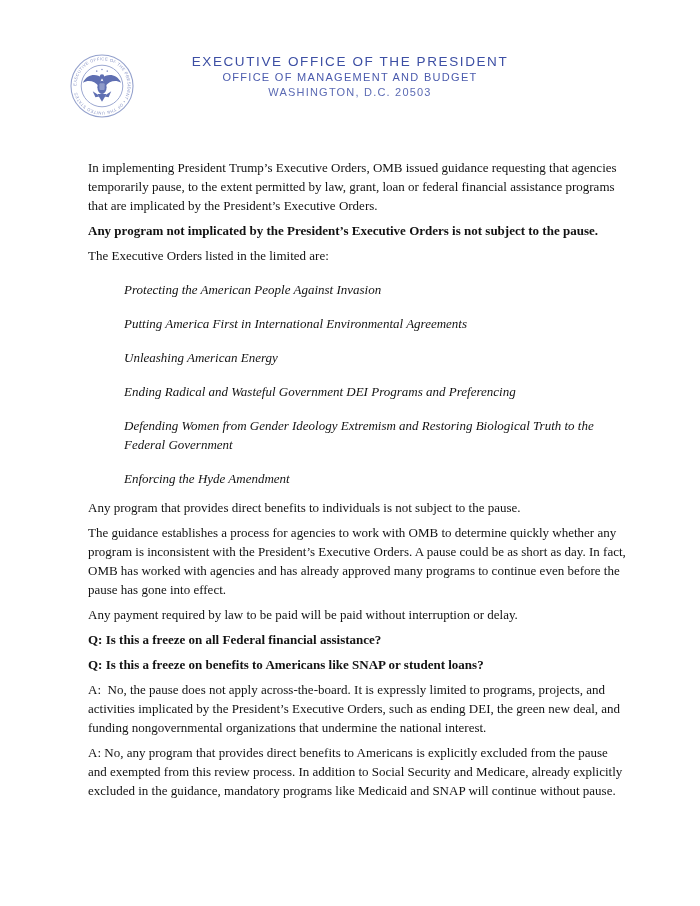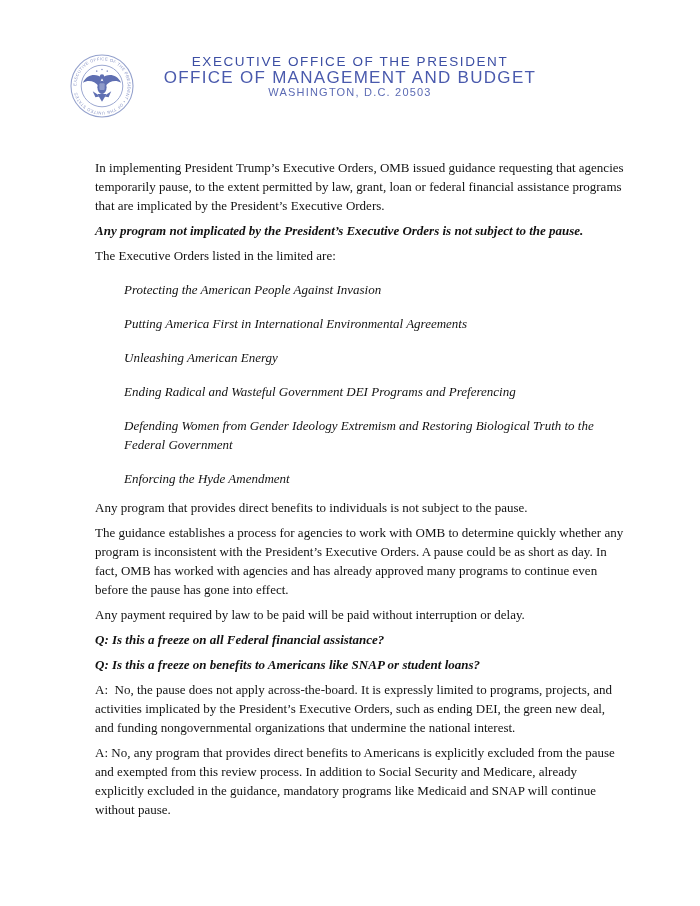--- a/index.html
+++ b/index.html
@@ -32,47 +32,46 @@
     text-align: center;
     font-family: "Liberation Sans", sans-serif;
   }
   .lh1 {
     font-size: 13.5px;
     line-height: 17px;
     letter-spacing: 1.6px;
     color: #3d4fa4;
   }
   .lh2 {
-    font-size: 17px;
+    font-size: 11px;
     line-height: 15px;
     letter-spacing: 1.3px;
     color: #4a5aad;
   }
   .lh3 {
     font-size: 11px;
     line-height: 14px;
     letter-spacing: 1.2px;
     color: #5c6bb4;
   }
   
   .doc-body {
     position: absolute;
     left: 82px;
     top: 158px;
     width: 545px;
     font-size: 13px;
     line-height: 19px;
   }
   .para {
-    margin: 0 0 6px 13px;
+    margin: 0 0 6px 6px;
     white-space: pre-wrap;
   }
   .para.bold {
     font-weight: bold;
-    font-style: italic;
   }
   .eo-item {
     margin: 15px 0 10px 42px;
     font-style: italic;
     white-space: pre-wrap;
   }
 </style>
 </head>
 <body>
 

